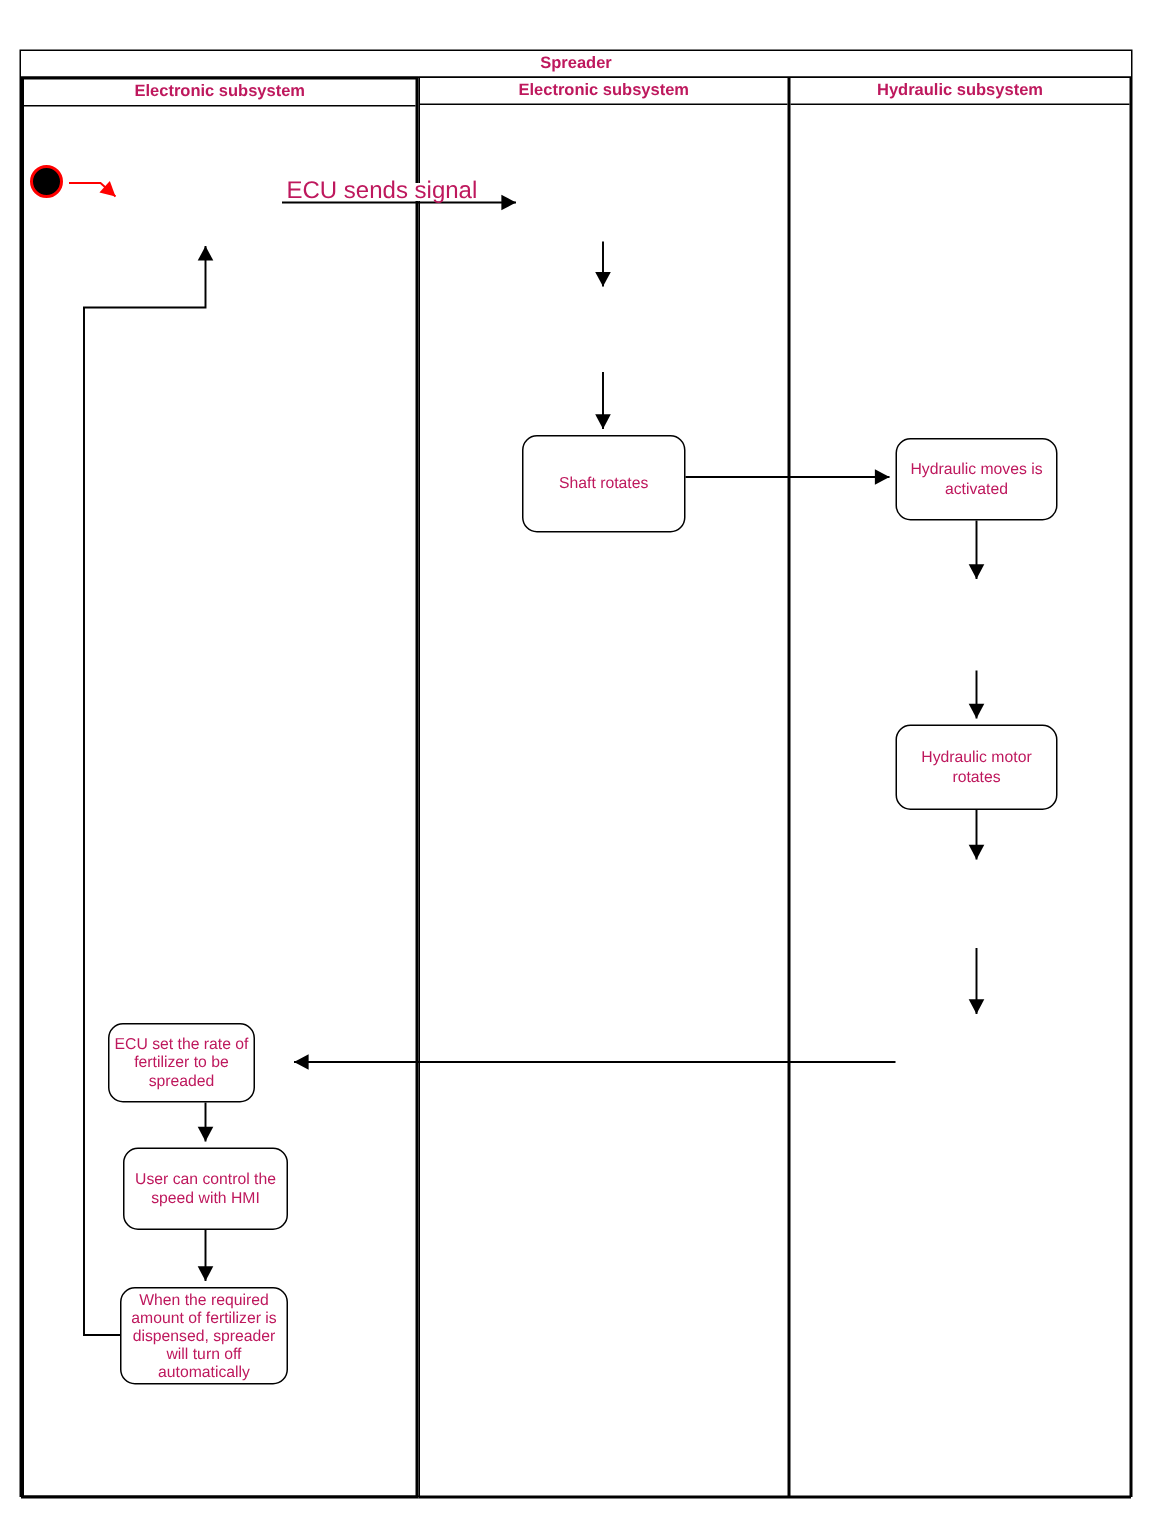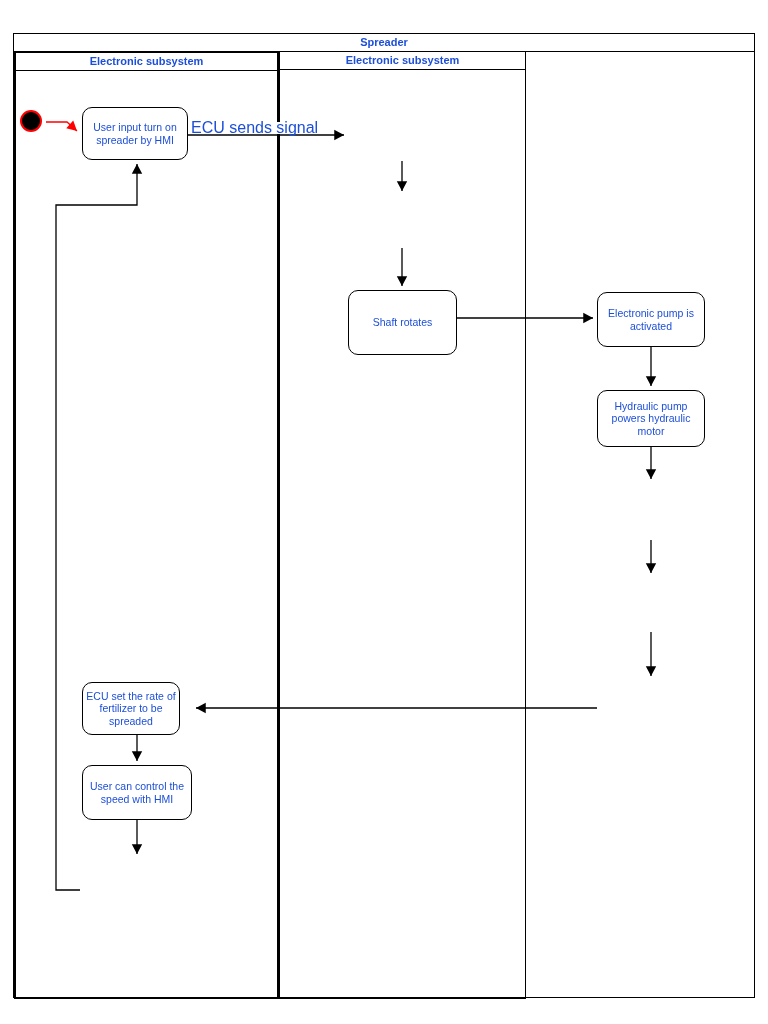--- a/index.html
+++ b/index.html
@@ -1,17 +1,17 @@
 <!DOCTYPE html>
 <html><head>
 <meta charset="utf-8">
 <style>
   html,body{margin:0;padding:0;background:#ffffff;}
   .stage{position:relative;width:768px;height:1024px;background:#ffffff;overflow:hidden;
-         font-family:"Liberation Sans", sans-serif;color:#1d4ed8;}
+         font-family:"Liberation Sans", sans-serif;color:#be185d;}
   .pool{position:absolute;left:13px;top:33px;width:742px;height:965px;
         border:1px solid #000;box-sizing:border-box;}
   .pool-title{position:absolute;left:0;top:0;right:0;height:17px;line-height:17px;
         border-bottom:1px solid #000;text-align:center;font-weight:bold;font-size:11px;}
   .lane{position:absolute;top:17px;height:948px;box-sizing:border-box;}
   .lane-1{left:0;width:265px;border:2px solid #000;}
   .lane-2{left:265px;width:247px;border:1px solid #000;}
   .lane-3{left:512px;width:228px;border:1px solid #000;}
   .lane-header{position:absolute;left:0;top:0;right:0;height:17px;line-height:16px;
         border-bottom:1px solid #000;text-align:center;font-weight:bold;font-size:11px;}
@@ -29,20 +29,23 @@
 
 <div class="stage">
 
   <div class="pool">
     <div class="pool-title">Spreader</div>
     <div class="lane lane-1">
       <div class="lane-header">Electronic subsystem</div>
     </div>
     <div class="lane lane-2">
       <div class="lane-header">Electronic subsystem</div>
+    </div>
+    <div class="lane lane-3">
+      <div class="lane-header">Hydraulic subsystem</div>
     </div>
   </div>
 
   <svg class="edges" viewBox="0 0 768 1024">
     <defs>
       <marker id="ab" markerWidth="11" markerHeight="11" refX="9" refY="5.5" orient="auto">
         <path d="M1.5,1.5 L9,5.5 L1.5,9.5 z" fill="#000"></path>
       </marker>
       <marker id="ar" markerWidth="11" markerHeight="11" refX="9" refY="5.5" orient="auto">
         <path d="M1.5,1.5 L9,5.5 L1.5,9.5 z" fill="#ff0000"></path>
@@ -72,20 +75,20 @@
     <path d="M137,735 L137,761" fill="none" stroke="#000" stroke-width="1.3" marker-end="url(#ab)"></path>
 
     <path d="M137,820 L137,854" fill="none" stroke="#000" stroke-width="1.3" marker-end="url(#ab)"></path>
 
     <path d="M80,890 L56,890 L56,205 L137,205 L137,164" fill="none" stroke="#000" stroke-width="1.3" marker-end="url(#ab)"></path>
   </svg>
 
   <span class="start"></span>
   <span class="edge-label">ECU sends signal</span>
 
-  <div class="node" style="left:82px;top:107px;width:106px;height:53px">User input turn on spreader by HMI</div>
   <div class="node" style="left:348px;top:290px;width:109px;height:65px">Shaft rotates</div>
-  <div class="node" style="left:597px;top:292px;width:108px;height:55px">Electronic pump is activated</div>
-  <div class="node" style="left:597px;top:390px;width:108px;height:57px">Hydraulic pump powers hydraulic motor</div>
-  <div class="node" style="left:82px;top:682px;width:98px;height:53px">ECU set the rate of fertilizer to be spreaded</div>
+  <div class="node" style="left:597px;top:292px;width:108px;height:55px">Hydraulic moves is activated</div>
+  <div class="node" style="left:597px;top:483px;width:108px;height:57px">Hydraulic motor rotates</div>
+  <div class="node" style="left:72px;top:682px;width:98px;height:53px">ECU set the rate of fertilizer to be spreaded</div>
   <div class="node" style="left:82px;top:765px;width:110px;height:55px">User can control the speed with HMI</div>
+  <div class="node" style="left:80px;top:858px;width:112px;height:65px;line-height:12px">When the required amount of fertilizer is dispensed, spreader will turn off automatically</div>
 
 </div>
 
 </body></html>

